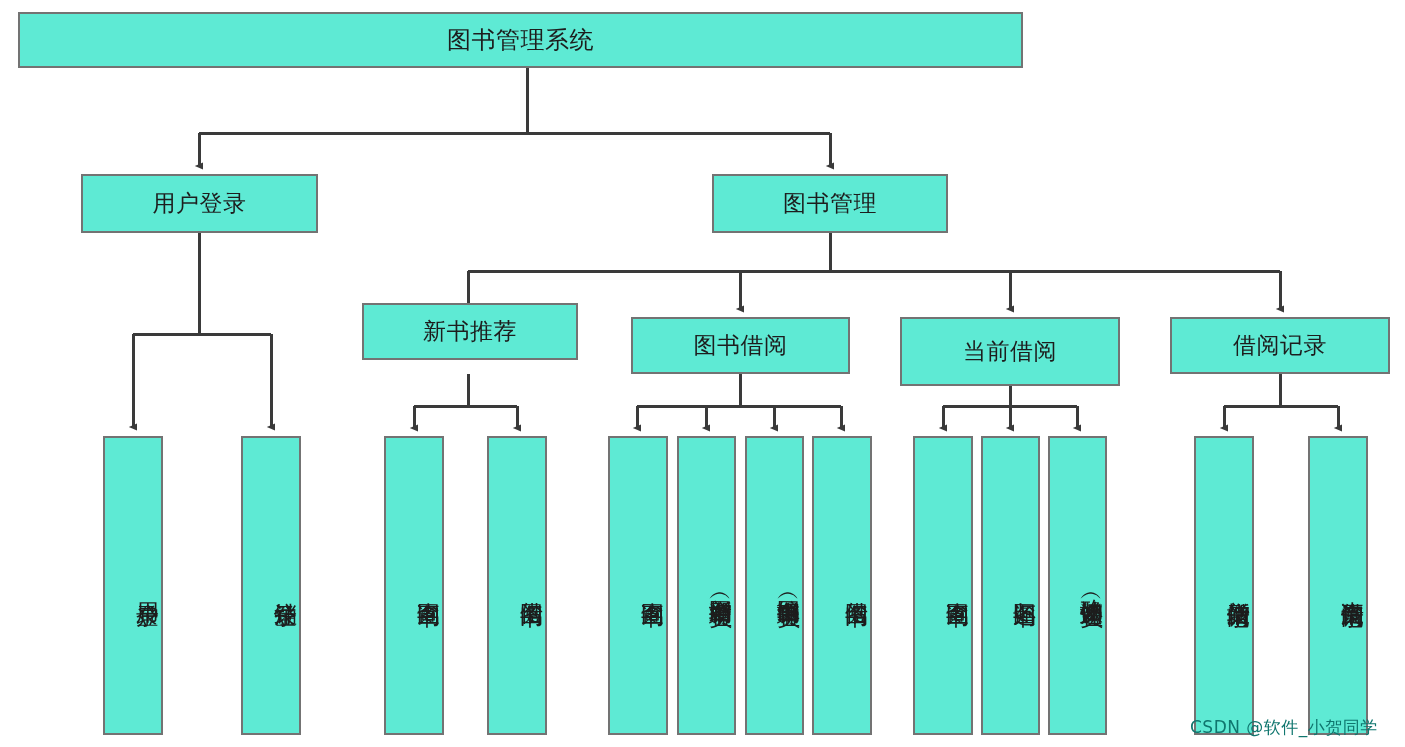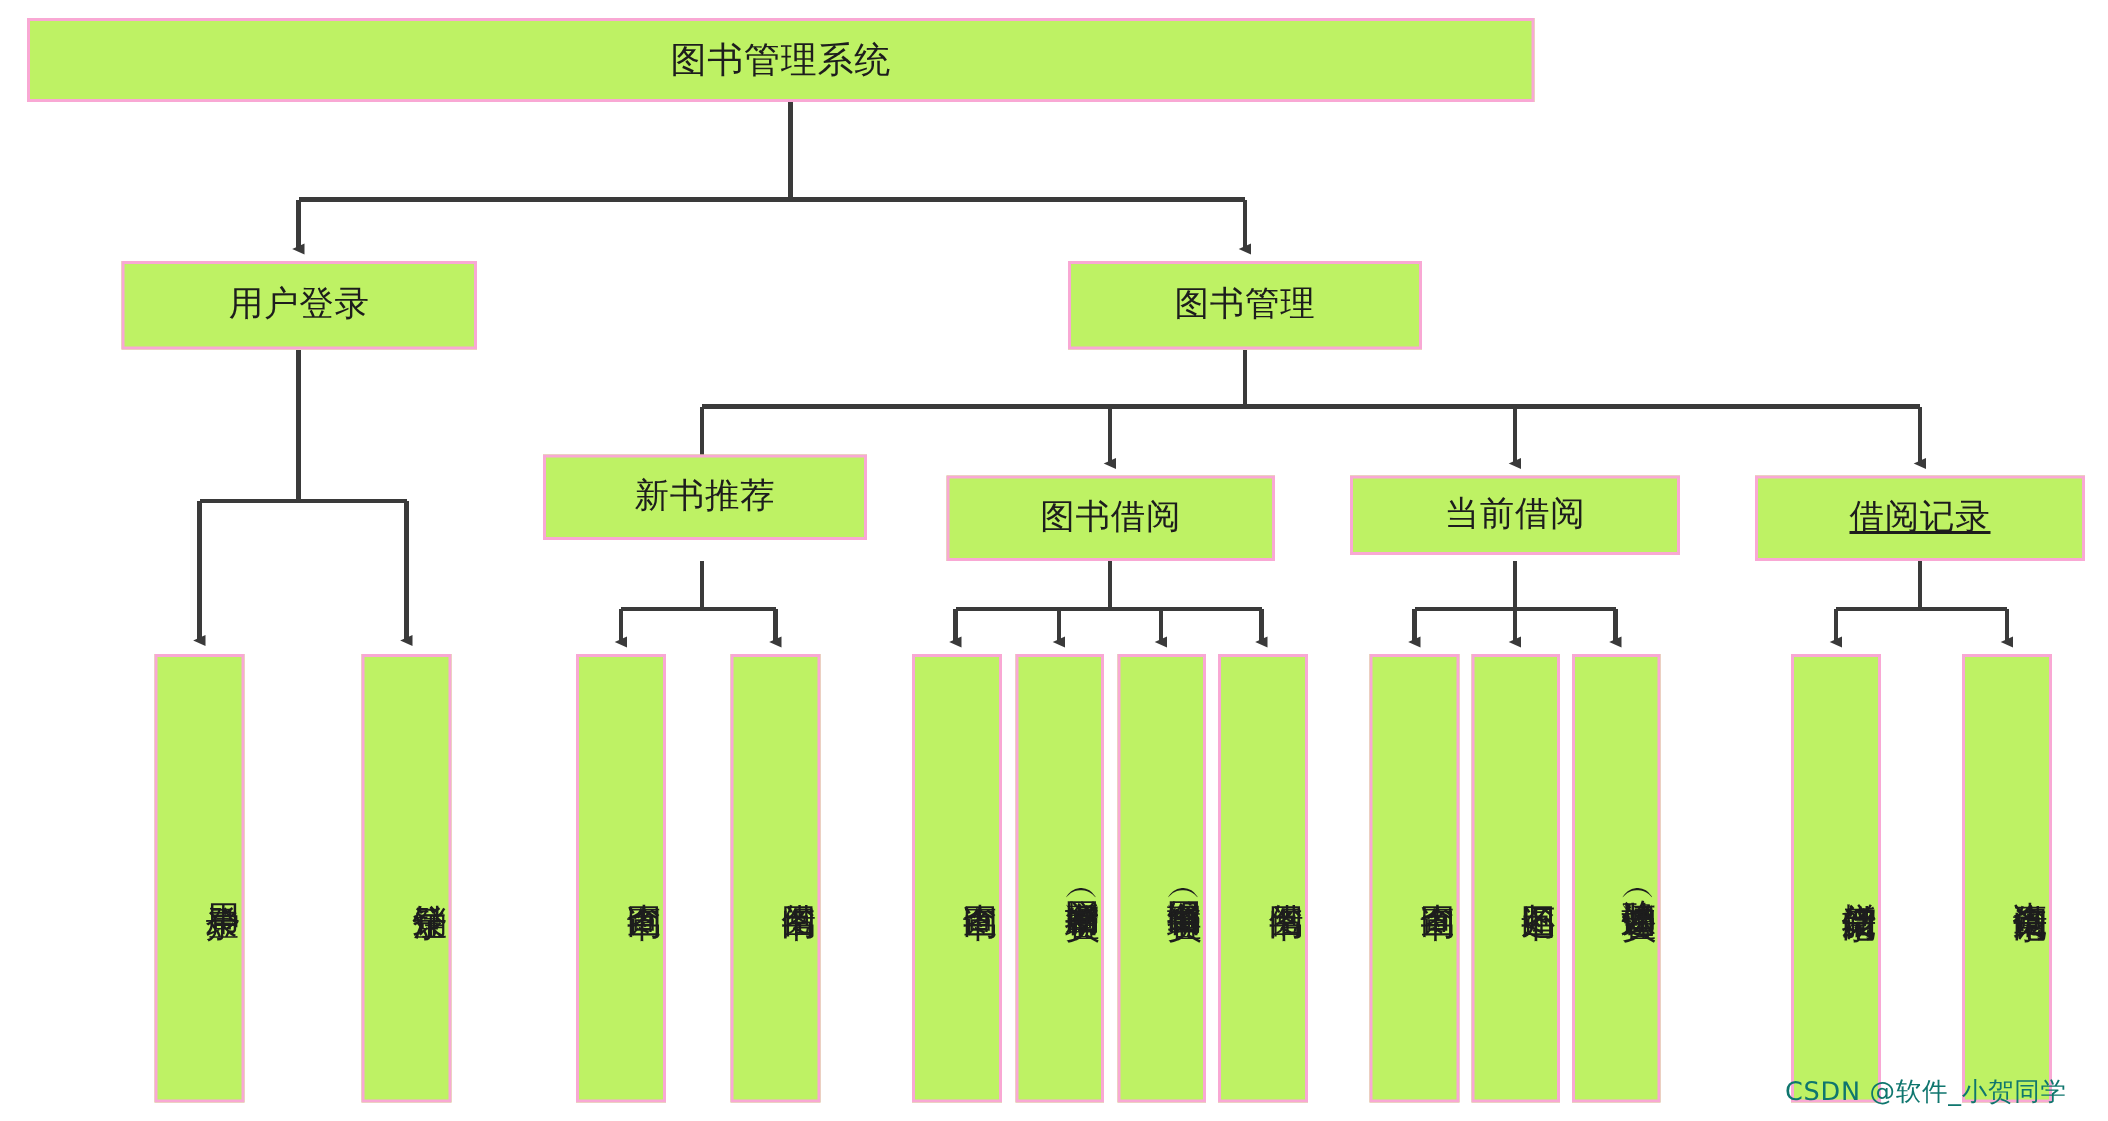--- a/index.html
+++ b/index.html
@@ -20,22 +20,22 @@
   #edge-layer {
     position: absolute;
     left: 0;
     top: 0;
     width: 1405px;
     height: 747px;
   }
   .node {
     position: absolute;
     box-sizing: border-box;
-    border: 2px solid #f9a8d4;
-    background: #bef264;
+    border: 2px solid #737373;
+    background: #5eead4;
     display: flex;
     align-items: center;
     justify-content: center;
     color: #1d1d1d;
     z-index: 2;
   }
   .node-h {
     font-size: 23px;
     line-height: 1.1;
     letter-spacing: 0.5px;
@@ -137,24 +137,24 @@
   <div class="node node-h" style="left:712px; top:174px; width:236px; height:59px;text-align:center;">
     <span>图书管理</span>
   </div>
 
   <div class="node node-h" style="left:362px; top:303px; width:216px; height:57px;">
     <span>新书推荐</span>
   </div>
   <div class="node node-h" style="left:631px; top:317px; width:219px; height:57px;">
     <span>图书借阅</span>
   </div>
-  <div class="node node-h" style="left:900px; top:317px; width:220px; height:53px;">
+  <div class="node node-h" style="left:900px; top:317px; width:220px; height:69px;">
     <span>当前借阅</span>
   </div>
-  <div class="node node-h" style="left:1170px; top:317px; width:220px; height:57px;text-decoration:underline;">
+  <div class="node node-h" style="left:1170px; top:317px; width:220px; height:57px;">
     <span>借阅记录</span>
   </div>
 
   <div class="node node-v" style="left:103px; top:436px; width:60px; height:299px;">
     <span>用户登录</span>
   </div>
   <div class="node node-v" style="left:241px; top:436px; width:60px; height:299px;">
     <span>注销登录</span>
   </div>
 

